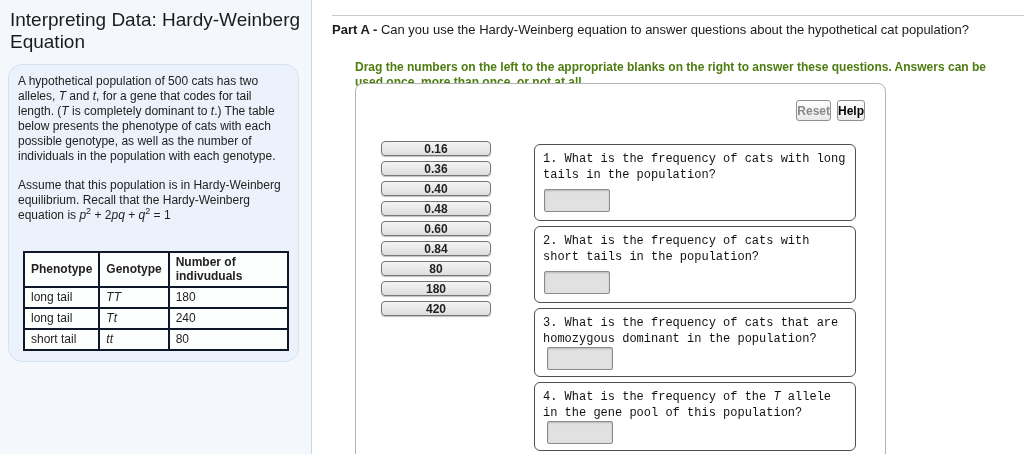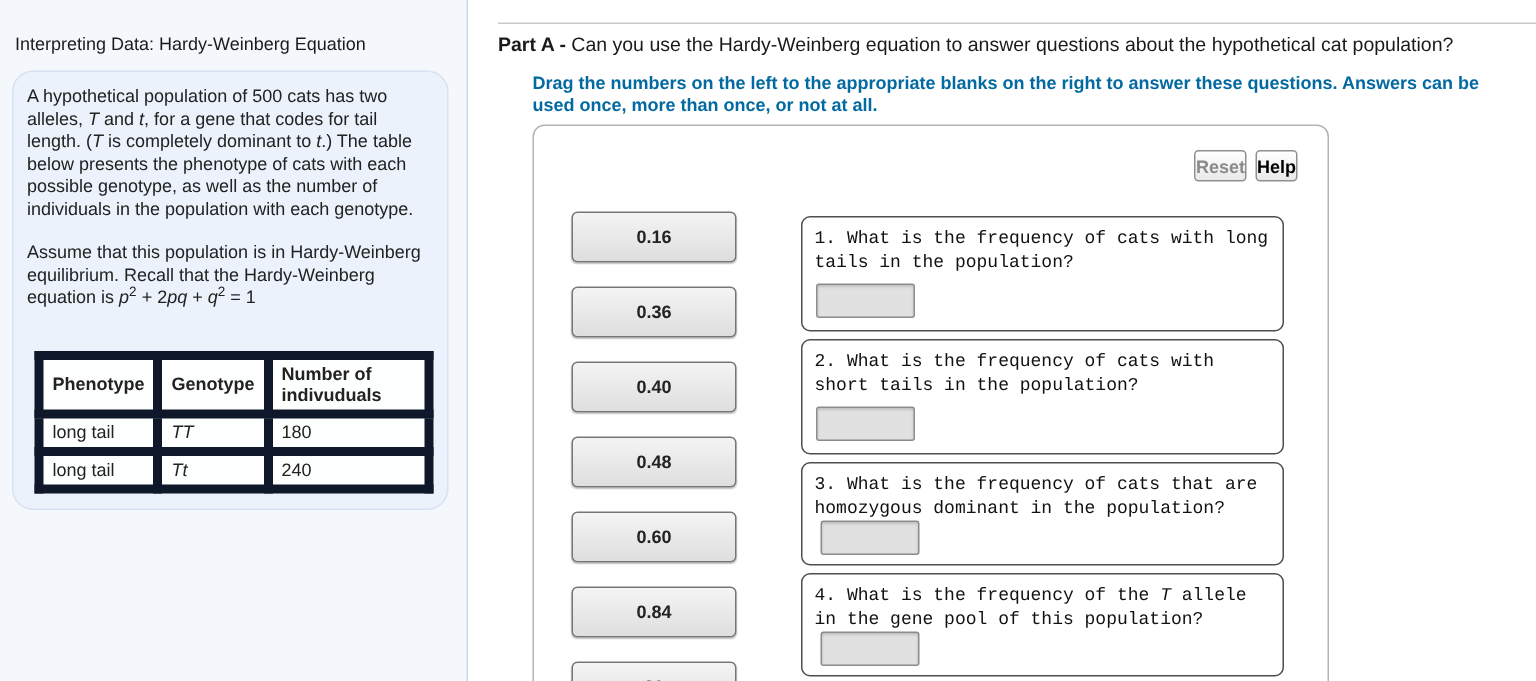--- a/index.html
+++ b/index.html
@@ -14,23 +14,23 @@
 
   
   .sidebar {
     position: absolute;
     left: 0; top: 0;
     width: 312px; height: 454px;
     background: #f4f8fd;
     border-right: 1px solid #ccd7e6;
   }
   .sidebar-title {
-    font-size: 12px;
+    font-size: 19px;
     color: #1b1b1b;
-    padding: 22px 10px 7px 10px;
+    padding: 9px 10px 7px 10px;
   }
   .info-panel {
     margin: 4px 10px 0 8px;
     background: #ebf2fb;
     border: 1px solid #d8e1f0;
     border-radius: 14px;
     padding: 9px 9px 10px 9px;
     width: 291px;
   }
   .info-panel p {
@@ -43,21 +43,21 @@
   .info-panel i { font-style: italic; }
   .info-panel sup { font-size: 9px; line-height: 0; }
 
   .sb-table {
     border-collapse: collapse;
     background: #fdfefe;
     border: 2px solid #3a3a3a;
     margin-left: 5px;
   }
   .sb-table th, .sb-table td {
-    border: 6px solid #0f172a;
+    border: 2px solid #0f172a;
     font-size: 12px;
     padding: 2px 6px 3px 6px;
     text-align: left;
     height: 19px;
     color: #222222;
   }
   .sb-table th { font-weight: bold; }
   .sb-table th:nth-child(1), .sb-table td:nth-child(1) { width: 70px; }
   .sb-table th:nth-child(2), .sb-table td:nth-child(2) { width: 62px; }
   .sb-table th:nth-child(3), .sb-table td:nth-child(3) { width: 140px; }
@@ -78,26 +78,26 @@
   .part-heading {
     position: absolute;
     left: 19px; top: 22px;
     font-size: 13px;
     color: #1a1a1a;
     white-space: nowrap;
   }
   .part-heading b { font-weight: bold; }
   .instructions {
     position: absolute;
-    left: 42px; top: 48px;
+    left: 42px; top: 60px;
     width: 662px;
     font-size: 12px;
     font-weight: bold;
     line-height: 15px;
-    color: #0369a1;
+    color: #4d7c0f;
   }
 
   .activity-panel {
     position: absolute;
     left: 42px; top: 83px;
     width: 531px; height: 420px;
     background: #ffffff;
     border: 1px solid #b3b3b3;
     border-radius: 8px;
   }
@@ -121,22 +121,22 @@
   .btn-reset { color: #8a8a8a; }
   .btn-help  { color: #000000; }
 
   
   .chips-col {
     position: absolute;
     left: 25px; top: 57px;
     width: 110px;
   }
   .chip {
-    width: 110px; height: 34px;
-    margin-bottom: 16px;
+    width: 110px; height: 15px;
+    margin-bottom: 5px;
     background: linear-gradient(#f4f4f4, #dedede);
     border: 1px solid #767676;
     border-radius: 4px;
     box-shadow: 0 1px 1px rgba(0,0,0,0.25);
     font-size: 12px;
     font-weight: bold;
     color: #222222;
     display: flex;
     align-items: center;
     justify-content: center;
@@ -203,20 +203,25 @@
       <tbody>
         <tr>
           <td>long tail</td>
           <td>TT</td>
           <td>180</td>
         </tr>
         <tr>
           <td>long tail</td>
           <td>Tt</td>
           <td>240</td>
+        </tr>
+        <tr>
+          <td>short tail</td>
+          <td>tt</td>
+          <td>80</td>
         </tr>
       </tbody>
     </table>
   </div>
 </div>
 
 <div class="main">
   <div class="top-rule"></div>
 
   <div class="part-heading">

